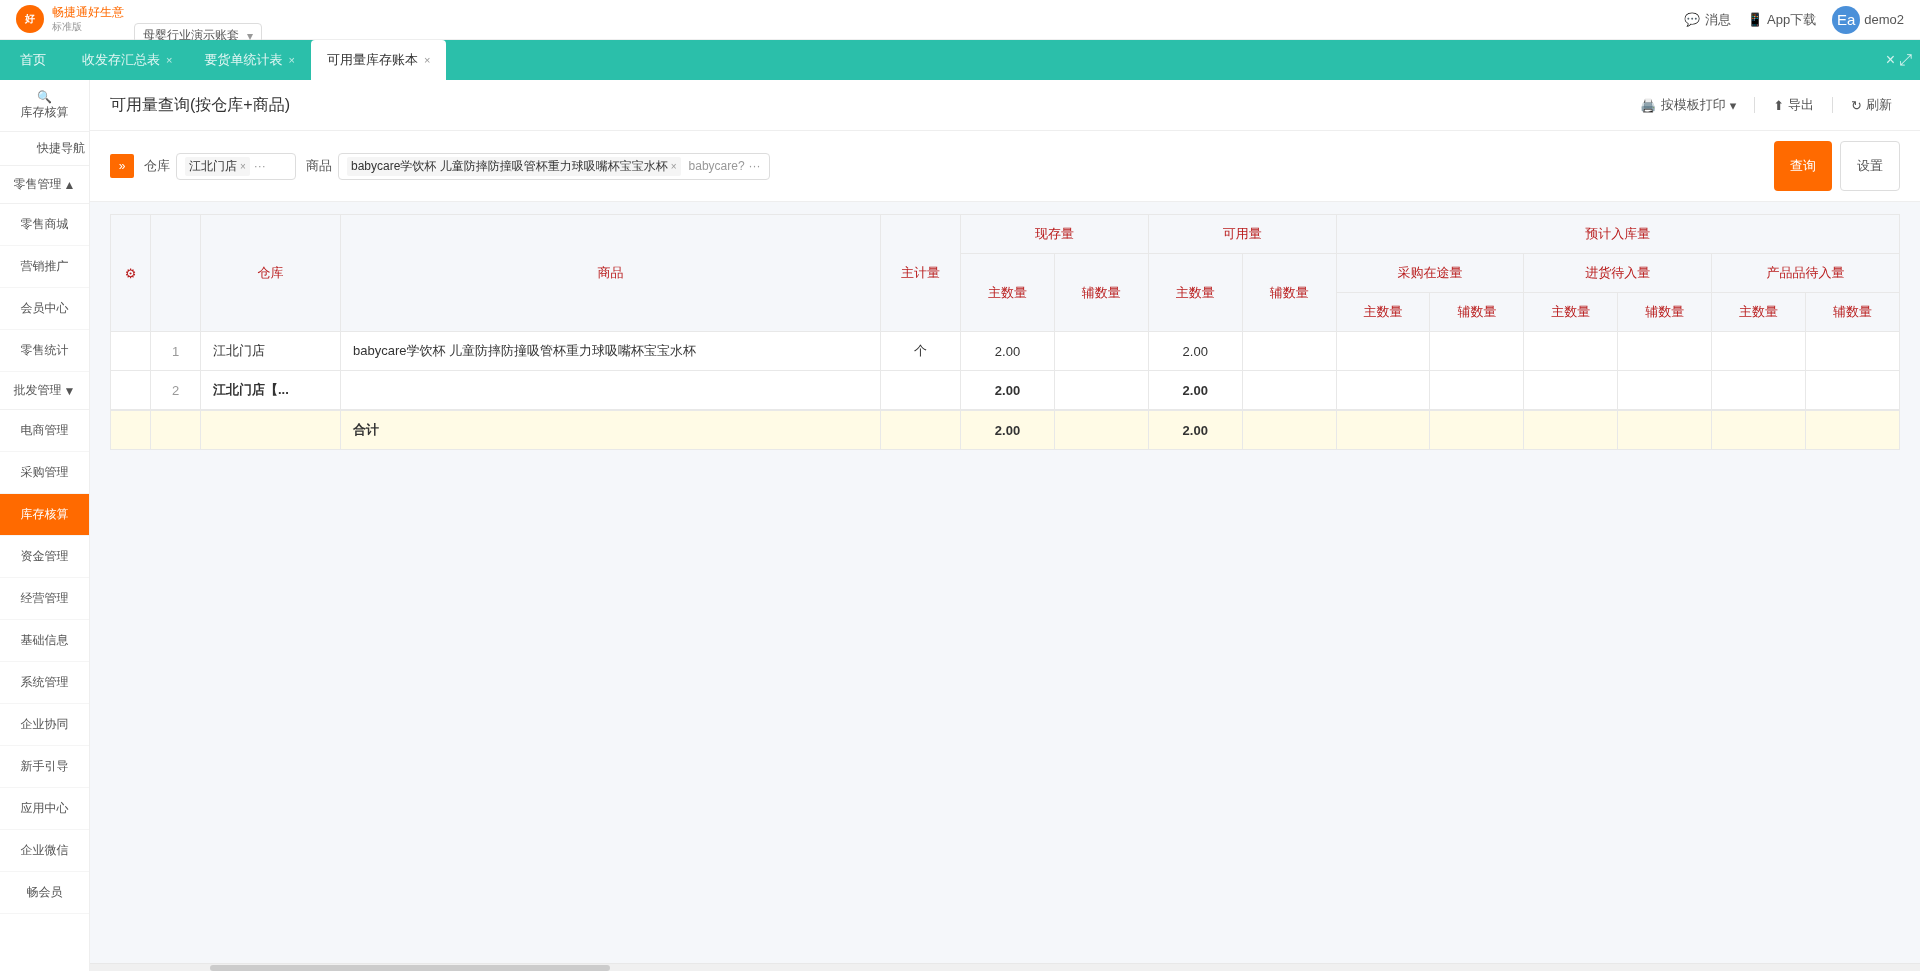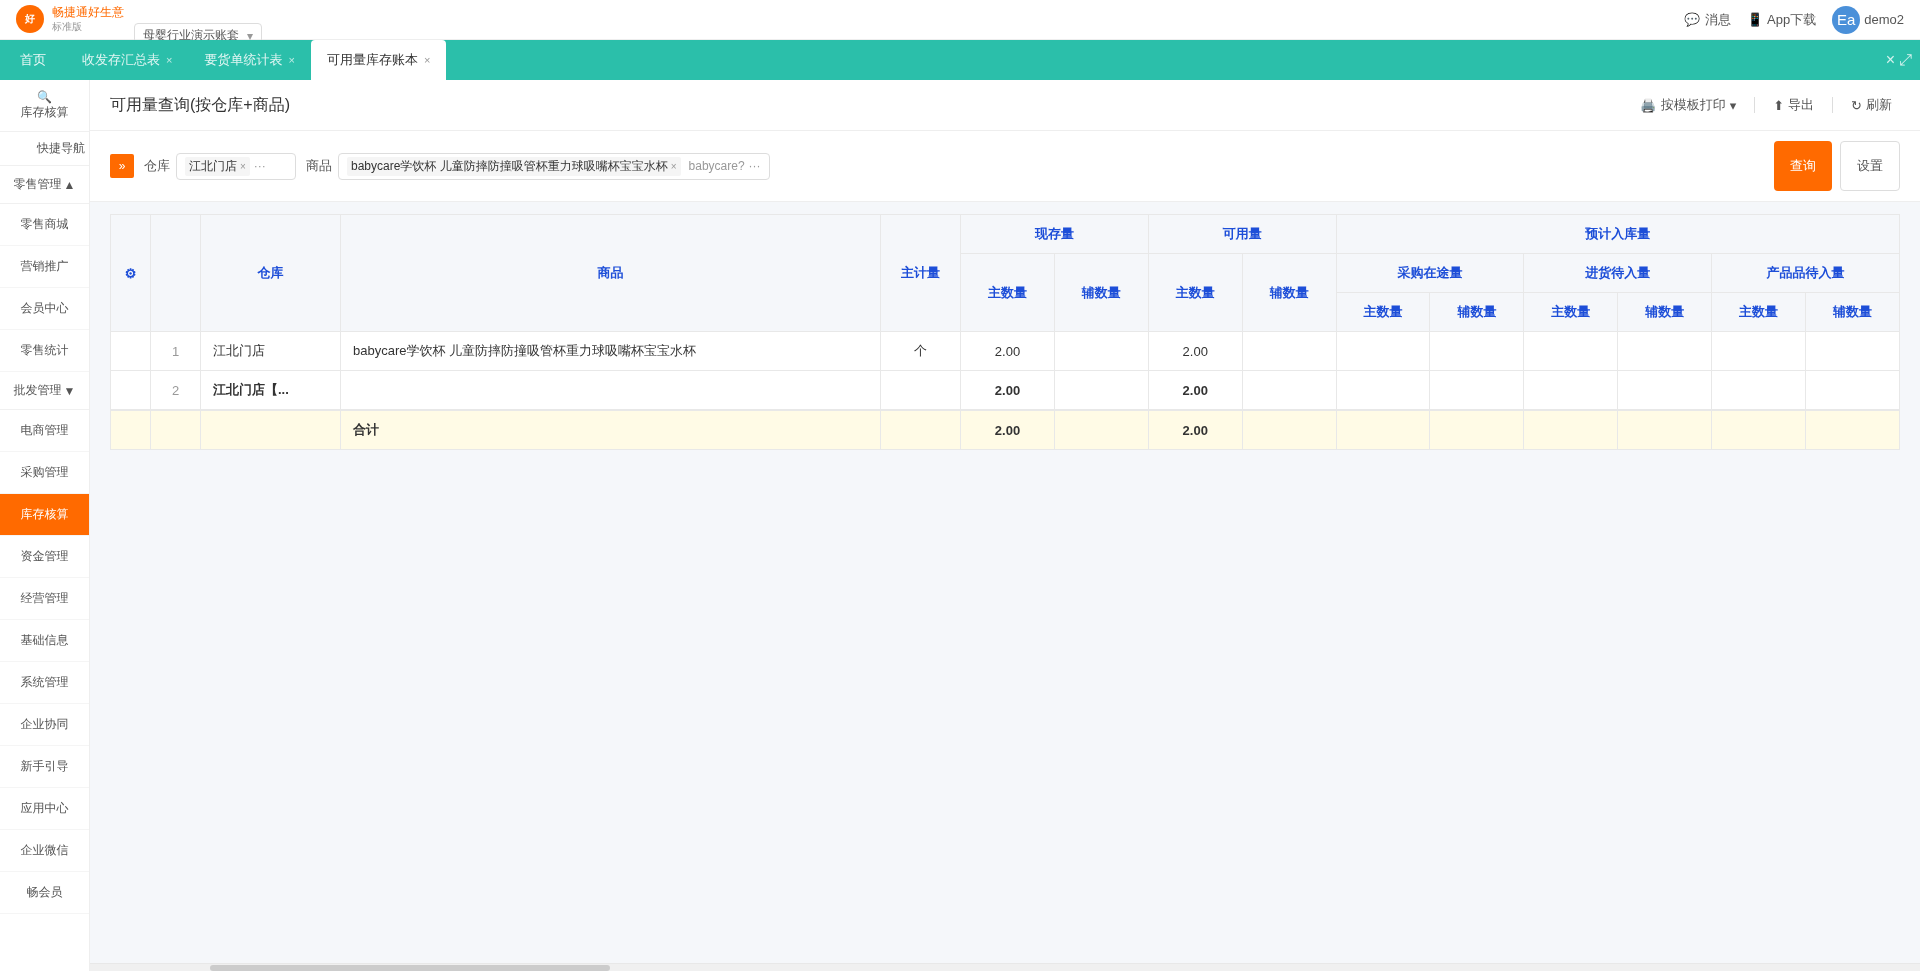--- a/index.html
+++ b/index.html
@@ -58,21 +58,21 @@
     .filter-tag { display: flex; align-items: center; gap: 3px; background: #f5f5f5; border-radius: 2px; padding: 1px 4px; font-size: 12px; color: #333; }
     .filter-tag .tag-close { cursor: pointer; color: #999; font-size: 10px; }
     .filter-more { color: #999; font-size: 12px; cursor: pointer; }
     .filter-actions { margin-left: auto; display: flex; gap: 8px; }
     .btn-primary { background: #ff6a00; color: white; border: none; padding: 16px 16px; border-radius: 4px; cursor: pointer; font-size: 13px; }
     .btn-secondary { background: #fff; color: #555; border: 1px solid #ddd; padding: 6px 16px; border-radius: 4px; cursor: pointer; font-size: 13px; }
 
     
     .table-container { flex: 1; overflow: auto; padding: 12px 20px; }
     .data-table { width: 100%; border-collapse: collapse; background: #fff; font-size: 13px; }
-    .data-table th { background: #f5f7fa; color: #1d4ed8; font-weight: 700; padding: 10px 12px; border: 1px solid #e8e8e8; text-align: center; white-space: nowrap; }
+    .data-table th { background: #f5f7fa; color: #b91c1c; font-weight: 400; padding: 10px 12px; border: 1px solid #e8e8e8; text-align: center; white-space: nowrap; }
     .data-table td { padding: 10px 12px; border: 1px solid #e8e8e8; text-align: center; color: #333; }
     .data-table .row-num { color: #999; width: 40px; }
     .data-table .align-left { text-align: left; }
     .data-table .bold { font-weight: 600; }
     .settings-col { width: 40px; }
 
     
     .total-row { background: #fffbe6; border-top: 2px solid #e8e8e8; }
     .total-row td { font-weight: 600; color: #333; padding: 10px 12px; border: 1px solid #e8e8e8; text-align: center; }
 

